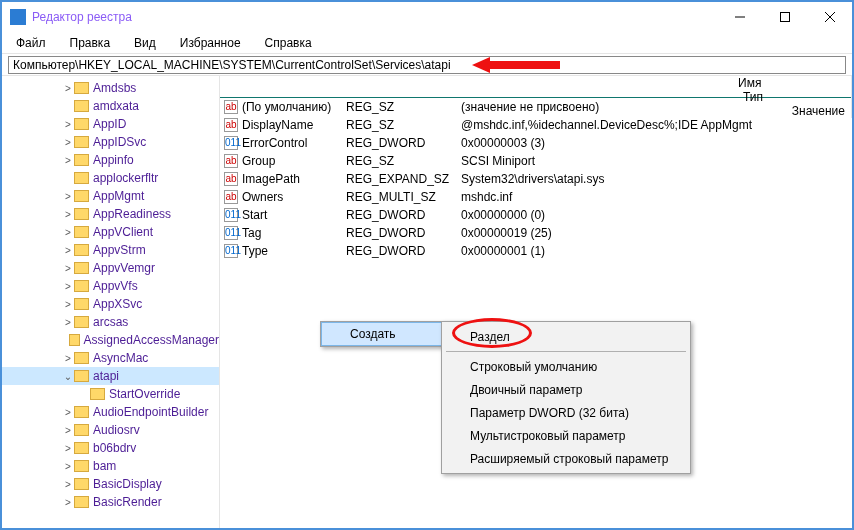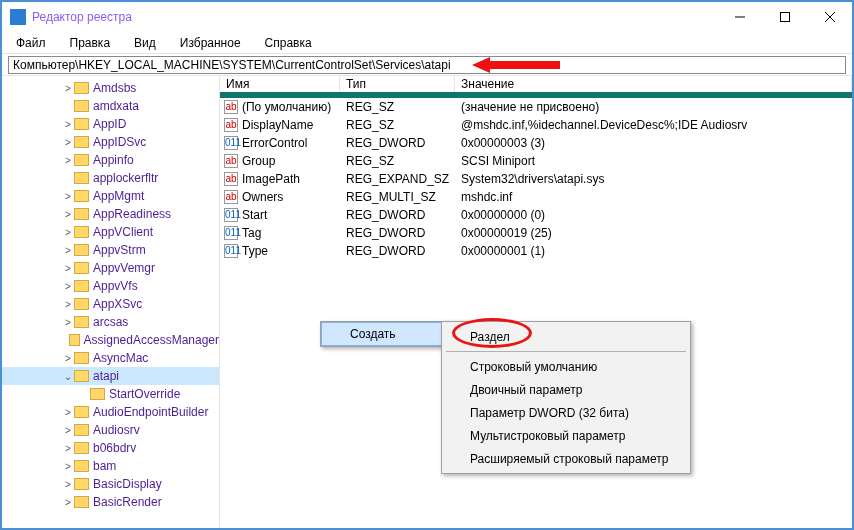--- a/index.html
+++ b/index.html
@@ -16,21 +16,21 @@
   .addressbar input { width: 100%; border: 1px solid #888; height: 18px; padding: 0 4px; font-size: 12px; background:#fff; }
   .arrow-annot { position: absolute; left: 470px; top: 1px; pointer-events: none; }
   .content { display: flex; height: calc(100% - 30px - 22px - 22px); }
   .tree { width: 218px; border-right: 1px solid #e5e5e5; overflow-y: auto; overflow-x: hidden; padding: 3px 0 3px 0; }
   .tree-item { display: flex; align-items: center; height: 18px; white-space: nowrap; cursor: default; }
   .tree-item .exp { width: 12px; text-align: center; color: #5b5b5b; display:inline-block; font-size:10px; }
   .tree-item .folder { width: 15px; height: 12px; background: #ffd869; border:1px solid #d6a93e; margin-right: 4px; display:inline-block; }
   .tree-item.selected { background: #cce8ff; }
   .tree-item .lbl { color:#4c1d95; }
   .listpane { flex: 1; position: relative; overflow: hidden; }
-  .listhead { display: flex; height: 22px; border-bottom: 6px solid #0f766e; align-items: flex-end; }
+  .listhead { display: flex; height: 22px; border-bottom: 1px solid #0f766e; align-items: flex-end; flex-direction: column; }
   .listhead div { padding: 0 6px; color: #000; border-right: 1px solid #e5e5e5; height:100%; display:flex; align-items:center;}
   .col-name { width: 120px; }
   .col-type { width: 115px; }
   .col-value { flex: 1; }
   .rows { }
   .row { display: flex; height: 18px; align-items: center; }
   .row .cell-name { width: 120px; padding-left: 4px; display: flex; align-items: center; gap: 4px; white-space:nowrap; overflow:hidden;}
   .row .cell-type { width: 115px; padding-left: 6px; white-space:nowrap; overflow:hidden;}
   .row .cell-value { flex: 1; padding-left: 6px; white-space:nowrap; overflow:hidden;}
   .val-icon { width: 14px; height: 14px; display:inline-block; border:1px solid #999; font-size:10px; line-height:12px; text-align:center; }
@@ -224,21 +224,21 @@
           </div>
           <div class="cell-type">REG_SZ</div>
           <div class="cell-value">(значение не присвоено)</div>
         </div>
         <div class="row">
           <div class="cell-name">
             <span class="val-icon sz">ab</span>
             <span>DisplayName</span>
           </div>
           <div class="cell-type">REG_SZ</div>
-          <div class="cell-value">@mshdc.inf,%idechannel.DeviceDesc%;IDE Audiosrv</div>
+          <div class="cell-value">@mshdc.inf,%idechannel.DeviceDesc%;IDE AppMgmt</div>
         </div>
         <div class="row">
           <div class="cell-name">
             <span class="val-icon dw">011</span>
             <span>ErrorControl</span>
           </div>
           <div class="cell-type">REG_DWORD</div>
           <div class="cell-value">0x00000003 (3)</div>
         </div>
         <div class="row">

